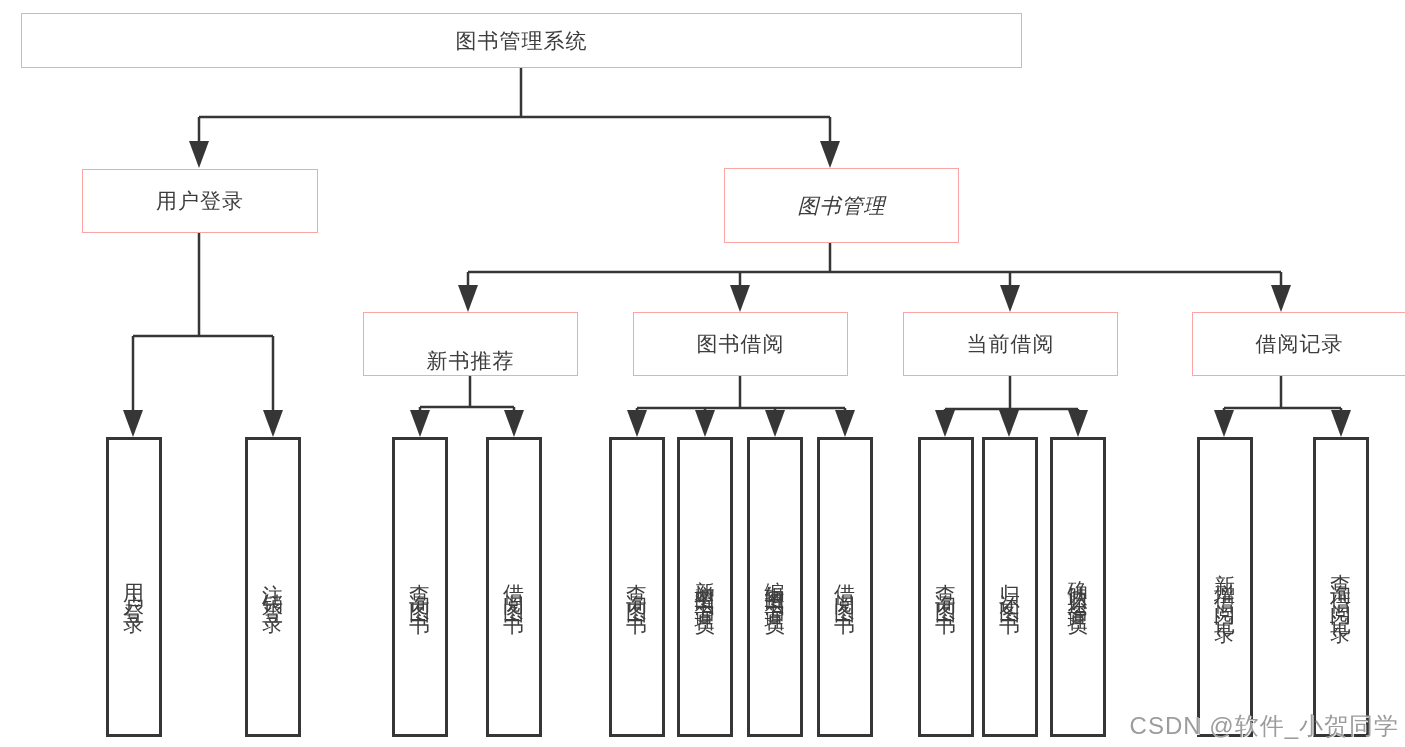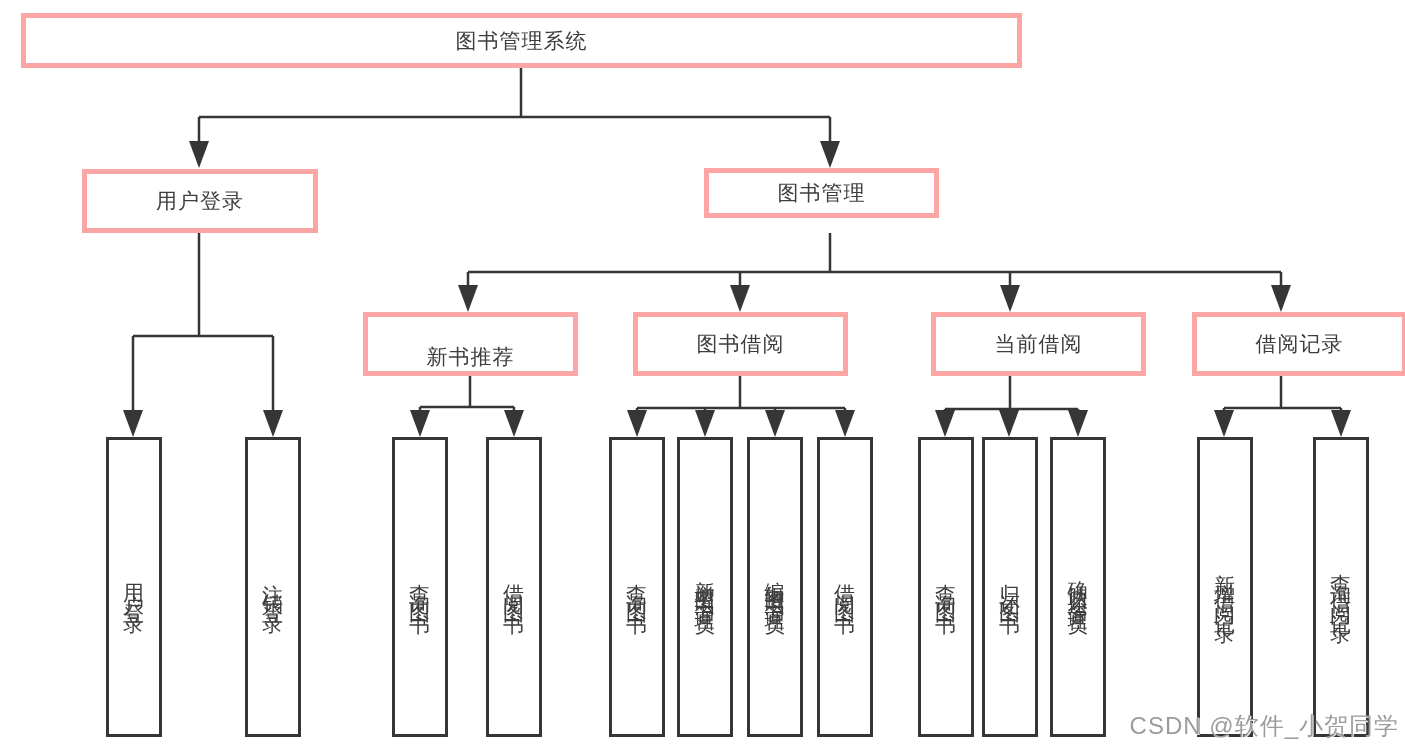--- a/index.html
+++ b/index.html
@@ -1,21 +1,21 @@
 <!DOCTYPE html>
 <html><head>
 <meta charset="utf-8">
 <style>
   html,body{margin:0;padding:0;background:#fff;}
   #canvas{
     position:relative;width:1405px;height:747px;background:#ffffff;overflow:hidden;
     font-family:"Liberation Sans","DejaVu Sans",sans-serif;color:#3d3d3d;
   }
   .node{
-    position:absolute;box-sizing:border-box;border:5px solid #fca5a5;background:#fff;
+    position:absolute;box-sizing:border-box;border:1px solid #fca5a5;background:#fff;
     display:flex;align-items:center;justify-content:center;
     font-size:21px;letter-spacing:1px;z-index:2;
   }
   .leaf{
     position:absolute;box-sizing:border-box;border:3px solid #363636;background:#fff;
     width:56px;height:300px;top:437px;
     display:flex;align-items:center;justify-content:center;z-index:2;
   }
   .leaf span{
     writing-mode:vertical-rl;text-orientation:mixed;
@@ -64,31 +64,31 @@
     </g>
   </svg>
 
   <div class="node" style="left:21px;top:13px;width:1001px;height:55px;">
     <span>图书管理系统</span>
   </div>
 
   <div class="node" style="left:82px;top:169px;width:236px;height:64px;">
     <span>用户登录</span>
   </div>
-  <div class="node" style="left:704px;top:168px;width:235px;height:50px;">
+  <div class="node" style="left:724px;top:168px;width:235px;height:75px;font-style:italic;">
     <span>图书管理</span>
   </div>
 
   <div class="node" style="left:363px;top:312px;width:215px;height:64px;align-items:flex-end;">
     <span>新书推荐</span>
   </div>
   <div class="node" style="left:633px;top:312px;width:215px;height:64px;">
     <span>图书借阅</span>
   </div>
-  <div class="node" style="left:903px;top:312px;width:215px;height:64px;margin-left:28px;">
+  <div class="node" style="left:903px;top:312px;width:215px;height:64px;">
     <span>当前借阅</span>
   </div>
   <div class="node" style="left:1175px;top:312px;width:215px;height:64px;margin-left:17px;">
     <span>借阅记录</span>
   </div>
 
   <div class="leaf" style="left:106px;">
     <span>用户登录</span>
   </div>
   <div class="leaf" style="left:245px;">

